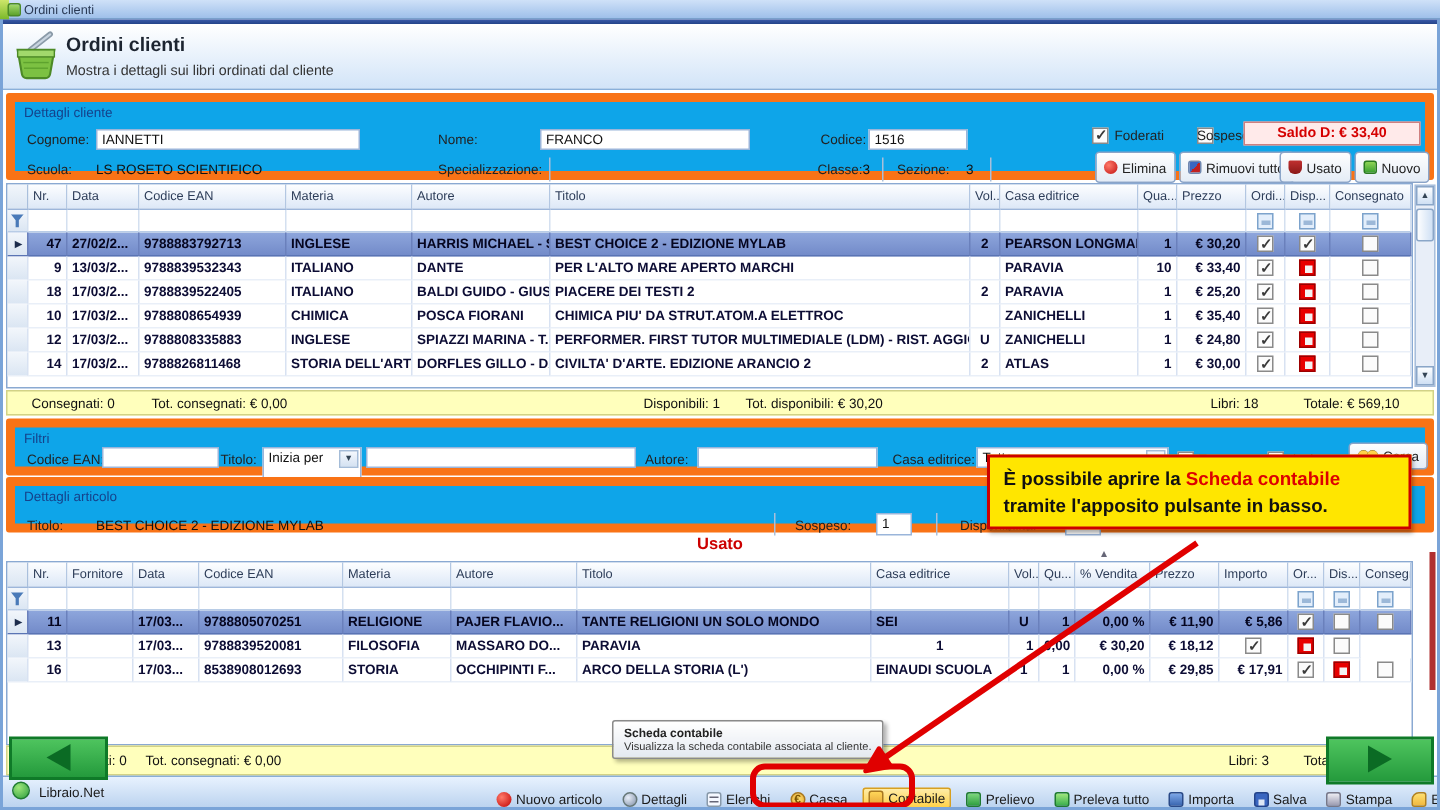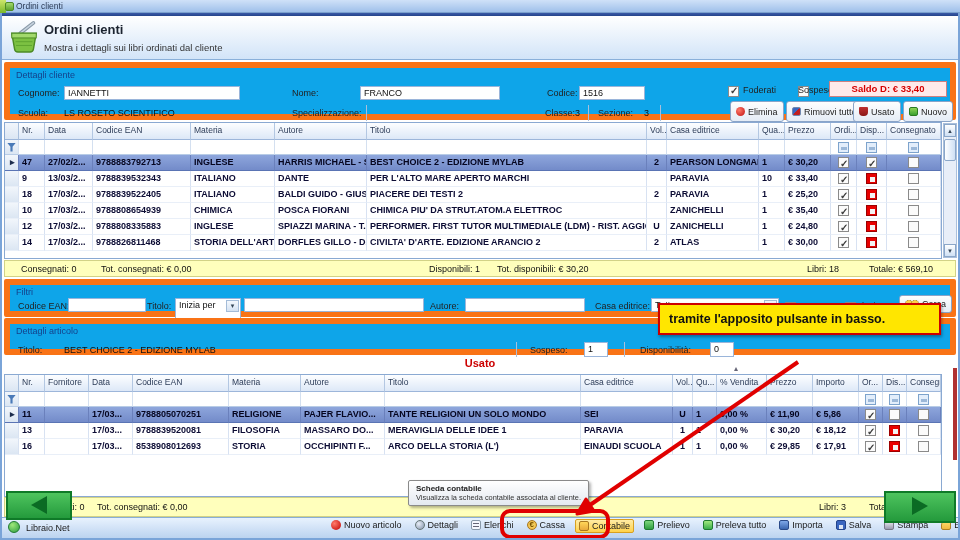--- a/index.html
+++ b/index.html
@@ -44,39 +44,39 @@
   .trow{display:grid}
   .thead{height:17px}
   .tfilter{height:15px;background:#fff}
   .tdata{height:16px;background:#fff}
   .tdata.sel-row{background:linear-gradient(#8ea6dc,#7189c8)}
   .hcell{font-size:8.5px;color:#2c3c58;background:linear-gradient(#fdfeff,#dde8f7);border-right:1px solid #b3c7e2;border-bottom:1px solid #9db6da;padding:2px 3px 0;white-space:nowrap;overflow:hidden}
   .icell{background:linear-gradient(#f2f6fb,#dbe6f3)!important;border-right:1px solid #a9bfdc}
   .fcell{border-right:1px solid #d4e0f0;border-bottom:1px solid #b8cce6;display:flex;align-items:center;justify-content:center}
   .dcell{font-size:9px;font-weight:bold;color:#0c0c34;line-height:15px;padding:0 3px;border-right:1px solid #d8e2f2;border-bottom:1px solid #e9eff8;white-space:nowrap;overflow:hidden}
   .sel-row .dcell{border-right-color:#6a80bc;border-bottom-color:#5a74b4;color:#05051f}
-  .a-r{text-align:left}.a-c{text-align:center}
+  .a-r{text-align:right}.a-c{text-align:center}
   .cbcell{display:flex;align-items:center;justify-content:center;padding:0}
   .selind::after{content:"▸";font-size:9px;color:#1c2c4c;line-height:15px;padding-left:2px}
   .funnel{display:inline-block;width:9px;height:9px;background:#4a7ab8;clip-path:polygon(0 0,100% 0,62% 48%,62% 100%,38% 100%,38% 48%)}
   
   .sbar{background:#e8eef8;border:1px solid #a9bfdc}
   .sbtn{position:absolute;left:0;width:12px;height:13px;background:linear-gradient(#fdfeff,#cfe0f4);border:1px solid #8aa6c8;font-size:6px;color:#345;text-align:center;line-height:12px}
   .sthumb{position:absolute;left:0;width:12px;height:22px;background:linear-gradient(90deg,#fdfeff,#cfe0f4);border:1px solid #8aa6c8;border-radius:2px}
   
   .ybar{background:#ffffbc;border:1px solid #d2d286}
   .ytxt{font-size:9px;font-weight:normal;color:#111;white-space:nowrap}
   
   .usato-ttl{left:0;top:357px;width:960px;text-align:center;font-size:11px;font-weight:bold;color:#cc0000}
   .caret{font-size:8px;color:#667}
   
   .statusbar{left:0;top:517px;width:960px;height:23px;background:linear-gradient(#e8f2fe,#b7d0ee);border-top:1px solid #89aed6}
   .orb{left:8px;top:521px;width:12px;height:12px;border-radius:50%;background:radial-gradient(circle at 35% 30%,#9fe87a,#2e9e41);border:1px solid #1f7a30}
   .appname{left:26px;top:523px;font-size:9px;color:#1a1a1a}
-  .titems{left:328px;top:519px;width:628px;height:20px;display:flex;align-items:flex-start;gap:7px}
+  .titems{left:328px;top:519px;width:628px;height:20px;display:flex;align-items:flex-end;gap:7px}
   .titem{display:flex;align-items:center;gap:3px;font-size:9px;color:#1a1a1a;padding:1px 3px;white-space:nowrap}
   .titem.hl{background:linear-gradient(#ffeca6,#ffd24a);border:1px solid #d8a020;border-radius:2px}
   .ic{display:inline-block;width:10px;height:10px;border-radius:2px;position:relative;flex:0 0 auto}
   .ic.new-article{background:radial-gradient(circle at 35% 35%,#ff7a6a,#c00000);border-radius:50%}
   .ic.details{background:radial-gradient(circle at 35% 35%,#e8eef8,#8090a8);border-radius:50%;border:1px solid #677}
   .ic.lists{background:#f5f8ff;border:1px solid #8899aa}
   .ic.lists::after{content:"";position:absolute;left:1px;top:2px;width:6px;height:1px;background:#667;box-shadow:0 3px 0 #667}
   .ic.cash{background:radial-gradient(#ffe070,#e8b03c);border-radius:50%;border:1px solid #a87820}
   .ic.cash::after{content:"€";position:absolute;left:2px;top:-1px;font-size:8px;font-weight:bold;color:#7a5200}
   .ic.accounting{background:linear-gradient(#ffd658,#e8a93c);border:1px solid #a87820}
@@ -469,21 +469,20 @@
         </div>
       </div>
       <div class="trow tdata" style="grid-template-columns: 14px 26px 44px 44px 96px 72px 84px 196px 92px 20px 24px 50px 46px 46px 24px 24px 34px;">
         <div class="dcell icell"></div>
         <div class="dcell a-r">13</div>
         <div class="dcell a-l"></div>
         <div class="dcell a-l">17/03...</div>
         <div class="dcell a-l">9788839520081</div>
         <div class="dcell a-l">FILOSOFIA</div>
         <div class="dcell a-l">MASSARO DO...</div>
-        <div class="dcell a-l">MERAVIGLIA DELLE IDEE 1</div>
         <div class="dcell a-l">PARAVIA</div>
         <div class="dcell a-c">1</div>
         <div class="dcell a-r">1</div>
         <div class="dcell a-r">0,00 %</div>
         <div class="dcell a-r">€ 30,20</div>
         <div class="dcell a-r">€ 18,12</div>
         <div class="dcell cbcell">
           <span class="cb checked"></span>
         </div>
         <div class="dcell cbcell">
@@ -591,19 +590,20 @@
   </div>
 
   <svg class="abs" style="left:0;top:0;pointer-events:none" width="960" height="540">
     <line x1="798" y1="362" x2="590" y2="505" stroke="#e00000" stroke-width="4"></line>
     <polygon points="577,514 586,499 594,511" fill="#e00000" stroke="#e00000" stroke-width="3" stroke-linejoin="round"></polygon>
   </svg>
 
   <div class="abs redrect"></div>
 
   <div class="abs callout">
+    <div><span>È possibile aprire la </span><span class="red-word">Scheda contabile</span></div>
     <div>tramite l'apposito pulsante in basso.</div>
   </div>
 
   <div class="abs edge" style="left:0;top:13px;width:2px;height:527px"></div>
   <div class="abs edge" style="left:958px;top:13px;width:2px;height:527px"></div>
   <div class="abs edge" style="left:0;top:538px;width:960px;height:2px"></div>
 </div>
 
 </body></html>

